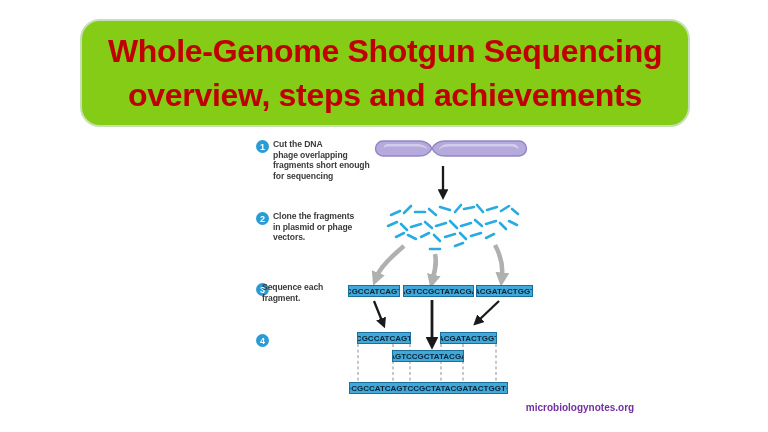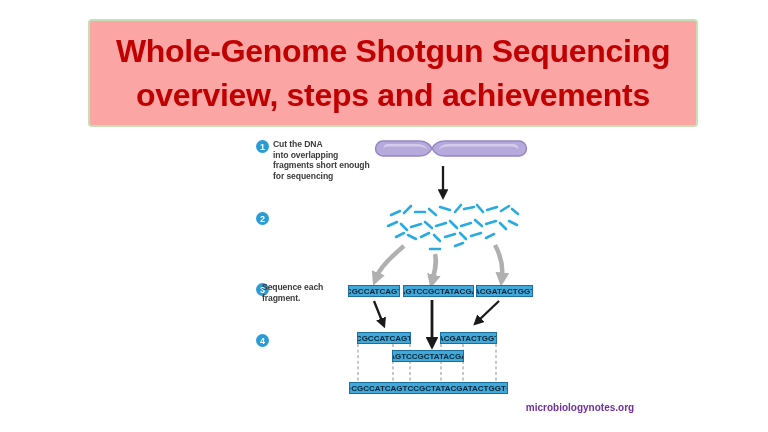--- a/index.html
+++ b/index.html
@@ -2,23 +2,23 @@
 <html style="--title-red: #c00000; --box-border-green: #c5e0b4; --step-blue: #2a9bd5; --diagram-text: #3b3b3b; --seq-bg: #41a8da; --seq-border: #1b6f9e; --seq-text: #0c2433; --fragment-blue: #29abe2; --arrow-black: #1a1a1a; --arrow-gray: #b0b0b0; --dash-gray: #8f8f8f; --chromosome-fill: #b5aadb; --chromosome-stroke: #9187c5; --watermark-purple: #7030a0;"><head>
 <meta charset="utf-8">
 <style>
   html,body{margin:0;padding:0;background:#fff;}
   #slide{
     position:relative;width:768px;height:432px;background:#fff;overflow:hidden;
     font-family:"Liberation Sans",sans-serif;
   }
   
   .title-box{
-    position:absolute;left:88px;top:19px;width:606px;height:104px;
-    border:2.5px solid var(--box-border-green,#c5e0b4);border-radius:4px;
-    background:#fca5a5;display:flex;flex-direction:column;align-items:center;justify-content:center;
+    position:absolute;left:80px;top:19px;width:606px;height:104px;
+    border:2.5px solid var(--box-border-green,#c5e0b4);border-radius:20px;
+    background:#84cc16;display:flex;flex-direction:column;align-items:center;justify-content:center;
   }
   .title-line{
     color:var(--title-red,#c00000);font-weight:700;font-size:32px;line-height:44px;
     letter-spacing:-0.3px;white-space:nowrap;
   }
   
   .step-badge{
     position:absolute;width:13px;height:13px;border-radius:50%;
     background:var(--step-blue,#2a9bd5);color:#fff;font-weight:700;font-size:9px;
     display:flex;align-items:center;justify-content:center;
@@ -139,25 +139,28 @@
 
   <div class="layer-text">
 
     <div class="title-box">
       <div class="title-line">Whole-Genome Shotgun Sequencing</div>
       <div class="title-line">overview, steps and achievements</div>
     </div>
 
     <div class="step-badge" style="left:256px;top:140px;">1</div>
     <div class="step-text" style="left:273px;top:139px;">Cut the DNA
-into overlapping
+phage overlapping
 fragments short enough
 for sequencing</div>
 
     <div class="step-badge" style="left:256px;top:212px;">2</div>
+    <div class="step-text" style="left:273px;top:211px;">Clone the fragments
+in plasmid or phage
+vectors.</div>
 
     <div class="step-badge" style="left:256px;top:283px;">3</div>
     <div class="step-text" style="left:262px;top:282px;">Sequence each
 fragment.</div>
 
     <div class="step-badge" style="left:256px;top:334px;">4</div>
 
     <div class="seq-box" style="left:348px;top:285px;width:52px;">CGCCATCAGT</div>
     <div class="seq-box" style="left:403px;top:285px;width:71px;">AGTCCGCTATACGA</div>
     <div class="seq-box" style="left:476px;top:285px;width:57px;">ACGATACTGGT</div>

